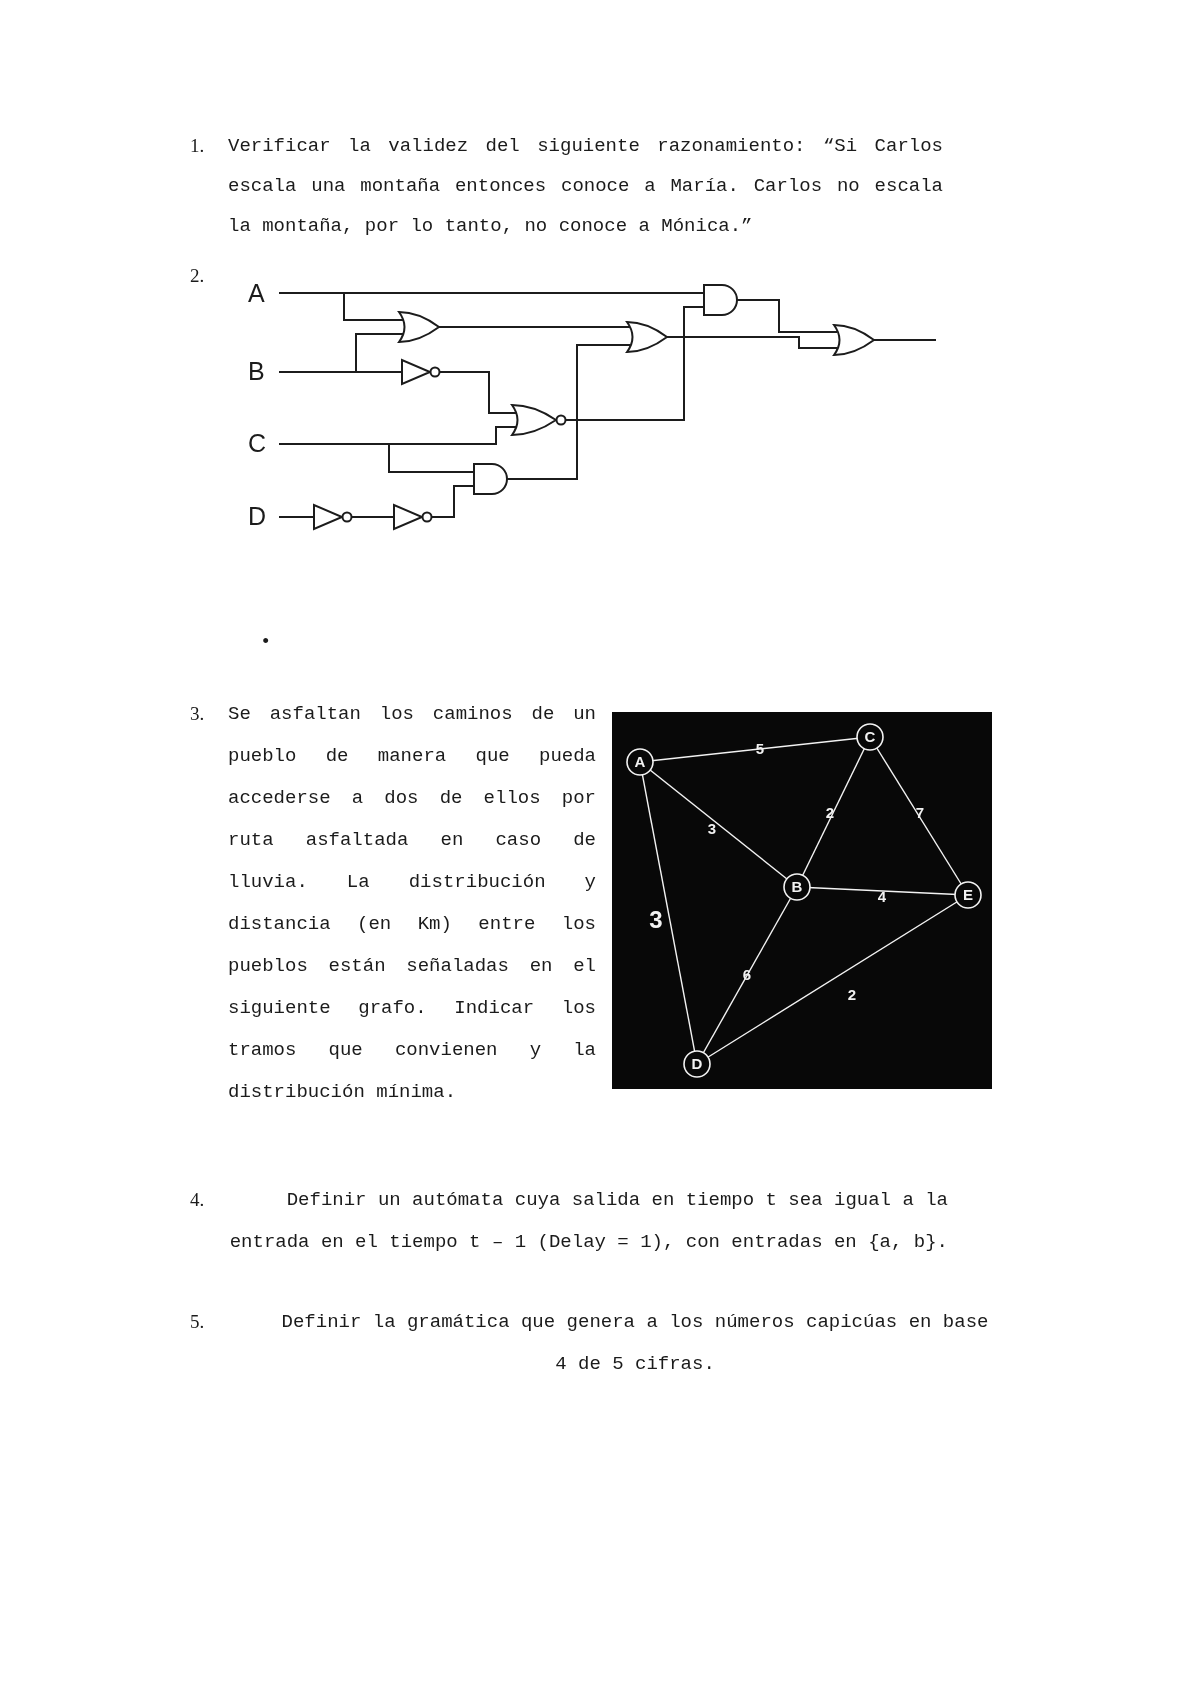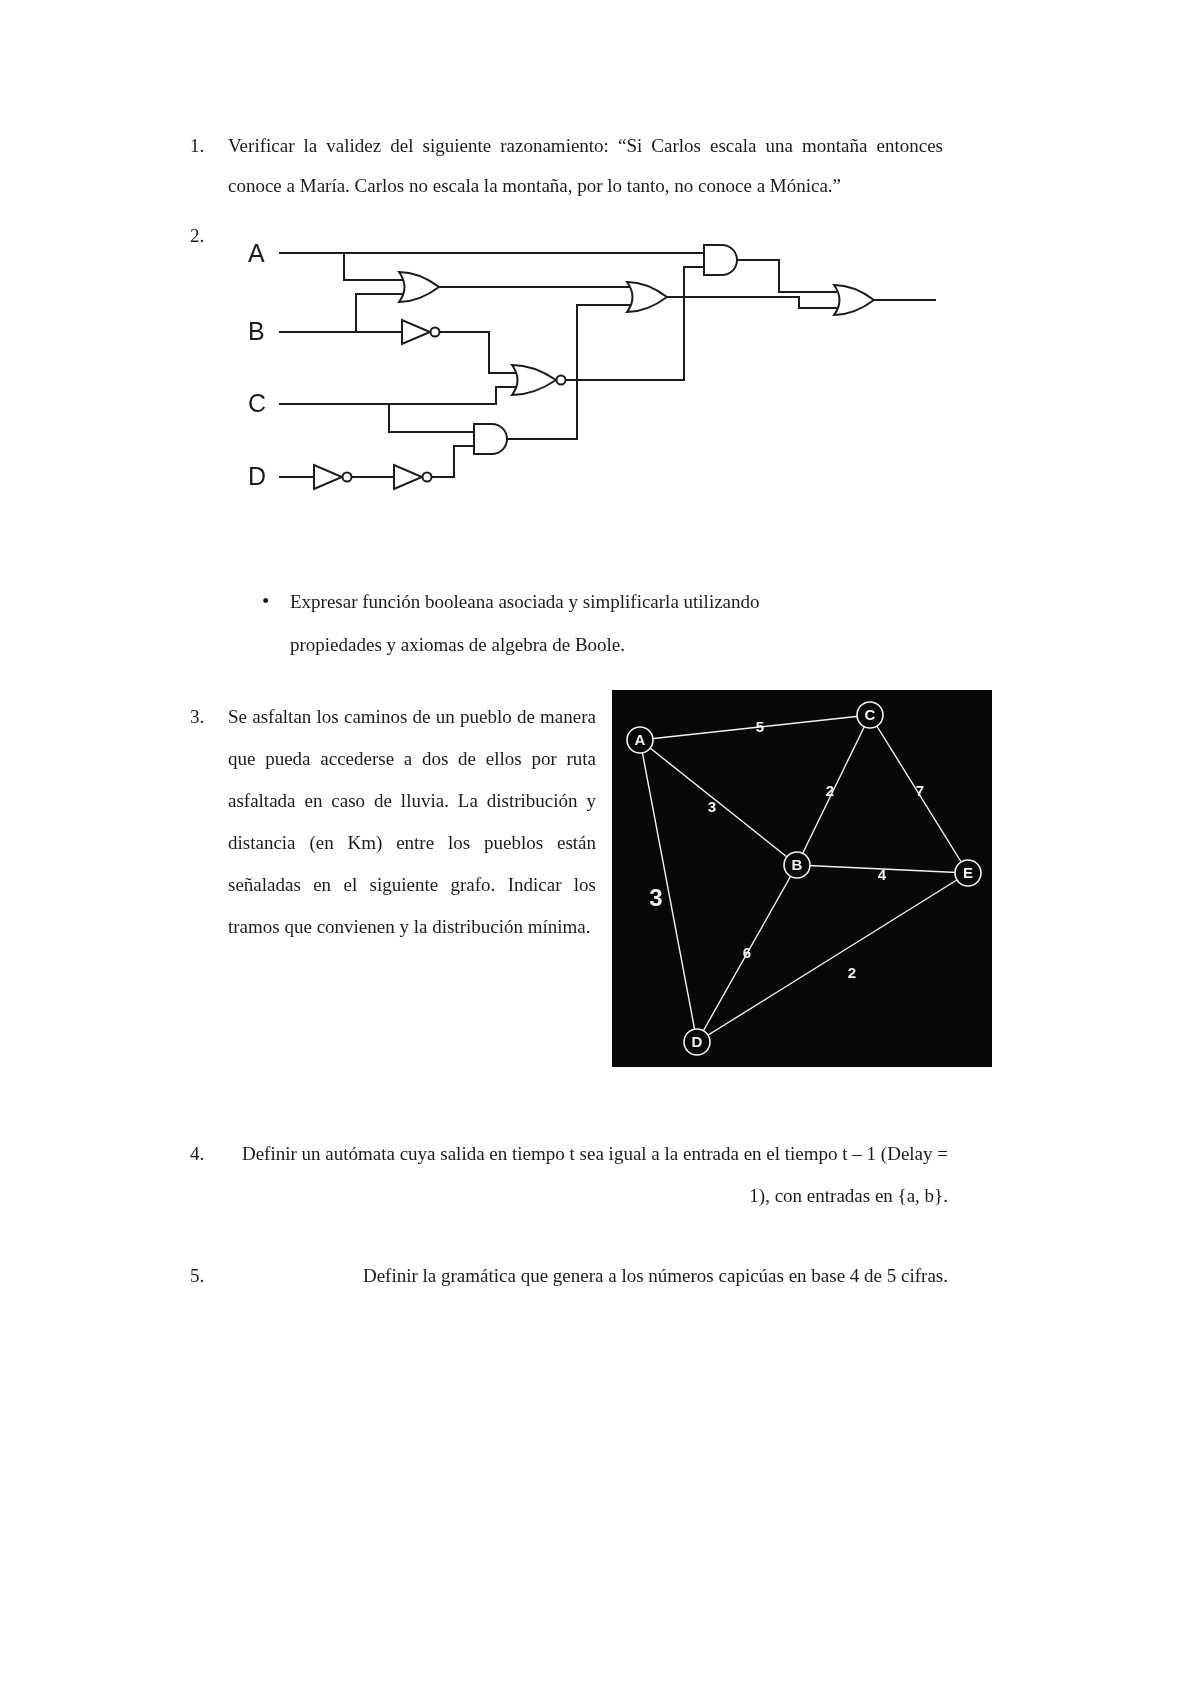--- a/index.html
+++ b/index.html
@@ -8,43 +8,43 @@
     width:1200px; min-height:1696px;
     color:#1b1b1b;
     font-family:"Liberation Serif", serif;
     font-size:19px;
   }
   .page { padding:126px 70px 60px 190px; position:relative; }
 
   .item { display:flex; line-height:40px; }
   .item .num { width:38px; flex-shrink:0; }
   .item .body { flex:1; }
-  .item .text { text-align:justify; }
+  .item .text { text-align:justify;font-family:Liberation Mono, monospace; }
 
   .item-1 { margin-bottom:10px; }
   .item-1 .text { max-width:715px; }
 
   .item-2 { margin-bottom:78px; }
   .item-2 svg { display:block; margin:26px 0 0 16px; }
 
   .bullet-item { display:flex; margin-left:72px; margin-bottom:30px; line-height:43px; }
   .bullet-item .marker { width:28px; flex-shrink:0; font-size:21px; }
   .bullet-item .text { max-width:556px; text-align:left; }
 
   .item-3 { margin-bottom:66px; line-height:42px; }
-  .item-3 .body { display:flex; align-items:flex-start; }
+  .item-3 .body { display:flex; align-items:center; }
   .item-3 .text { width:368px; flex-shrink:0; text-align:justify; }
   .graph-wrap { margin:-6px 0 0 16px; }
   .graph-wrap svg { display:block; }
 
   .item-4 { margin-bottom:38px; line-height:42px; }
   .item-4 .text { max-width:720px; text-align:right; }
 
   .item-5 { line-height:42px; }
-  .item-5 .text { max-width:720px; text-align:right; }
+  .item-5 .text { max-width:720px; text-align:center;margin-left:47px; }
 
   .circuit-label { font-family:"Liberation Sans", sans-serif; }
   .graph-label { font-family:"Liberation Sans", sans-serif; font-weight:bold; }
 </style>
 </head>
 <body>
 
 <div class="page">
 
   <div class="item item-1">
@@ -96,21 +96,20 @@
           <text x="4" y="98">B</text>
           <text x="4" y="170">C</text>
           <text x="4" y="243">D</text>
         </g>
       </svg>
     </div>
   </div>
 
   <div class="bullet-item">
     <span class="marker">•</span>
-    <div class="text">Expresar función booleana asociada y simplificarla utilizando propiedades y axiomas de algebra de Boole.</div>
   </div>
 
   <div class="item item-3">
     <span class="num">3.</span>
     <div class="body">
       <div class="text">Se asfaltan los caminos de un pueblo de manera que pueda accederse a dos de ellos por ruta asfaltada en caso de lluvia. La distribución y distancia (en Km) entre los pueblos están señaladas en el siguiente grafo. Indicar los tramos que convienen y la distribución mínima.</div>
       <div class="graph-wrap">
         <svg width="380" height="377" viewBox="0 0 380 377">
           <rect width="380" height="377" fill="#080808"></rect>
           <g stroke="#f2f2f2" stroke-width="1.4">

